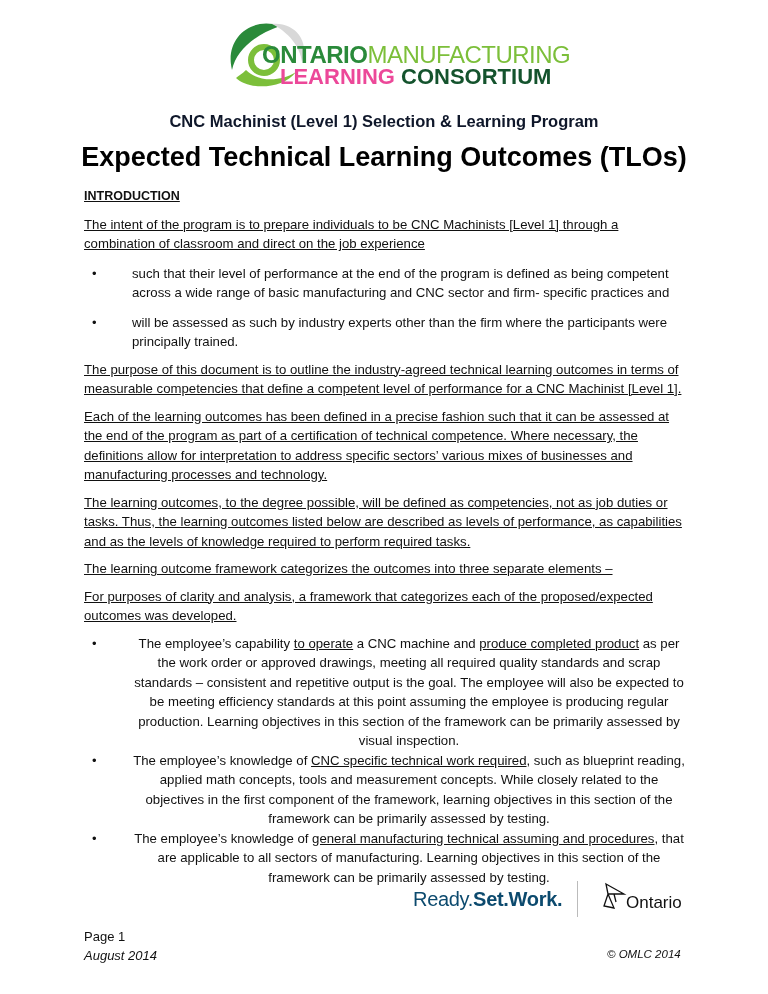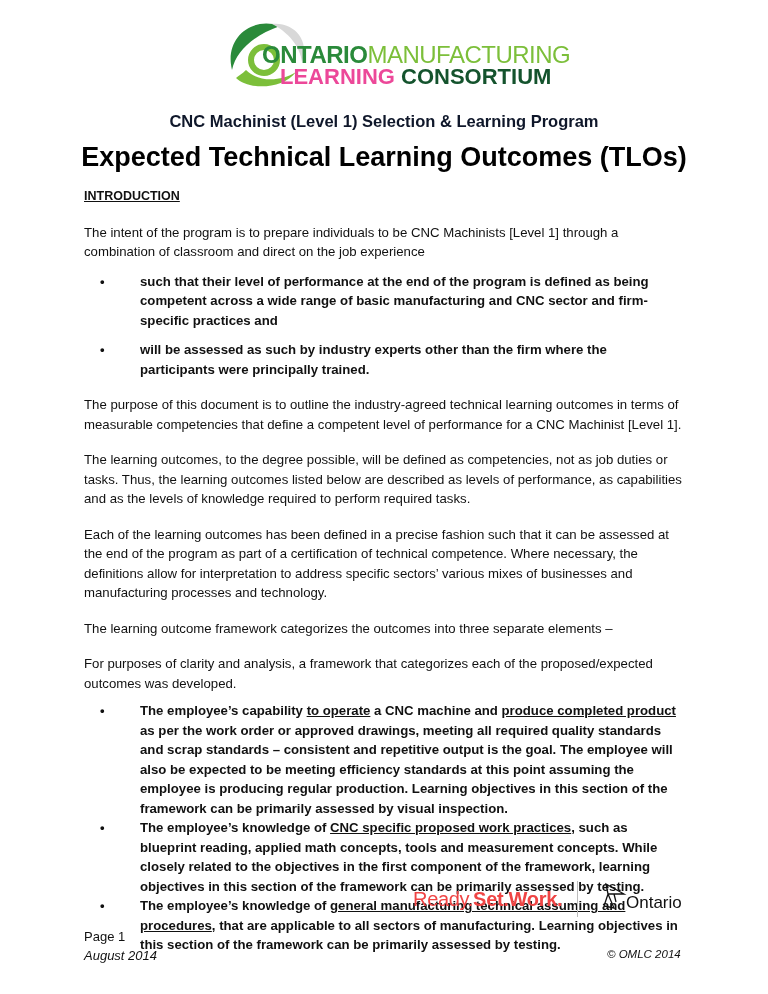--- a/index.html
+++ b/index.html
@@ -26,32 +26,32 @@
       font-size: 16.5px; font-weight: bold; color: #0f172a;
     }
     .title {
       position: absolute; left: 0; width: 768px; top: 142px; text-align: center;
       font-size: 27px; font-weight: bold; color: #000;
     }
 
     .body-text { position: absolute; left: 84px; width: 606px; font-size: 13.2px; line-height: 19.5px; }
     .heading { font-weight: bold; text-decoration: underline; font-size: 12.5px; margin: 0; }
     p { margin: 0; }
-    .para { margin-top: 16px; }
-    ul.bullets { margin: 12px; padding: 0; list-style: none; font-weight: bold; }
+    .para { margin-top: 8px; text-decoration: underline; }
+    ul.bullets { margin: 4px; padding: 0; list-style: none; }
     ul.bullets li { position: relative; padding-left: 44px; }
     ul.bullets li::before {
       content: "\2022"; position: absolute; left: 4px; top: 0; font-size: 13px;
     }
     .gap { margin-top: 10px; }
     u { text-decoration: underline; }
 
     
     .footer-rsw {
-      position: absolute; left: 413px; top: 888px; font-size: 20px; color: #ef4444; letter-spacing: -0.3px;
+      position: absolute; left: 413px; top: 888px; font-size: 20px; color: #0c4a6e; letter-spacing: -0.3px;
     }
     .footer-rsw b { font-weight: bold; }
     .footer-divider { position: absolute; left: 577px; top: 881px; width: 1px; height: 36px; background: #bbbbbb; }
     .ontario-logo { position: absolute; left: 602px; top: 882px; width: 100px; height: 32px; }
     .ontario-logo span { position: absolute; left: 24px; top: 11px; font-size: 17px; color: #111; }
     .page-num { position: absolute; left: 84px; top: 929px; font-size: 13px; }
     .footer-date { position: absolute; left: 84px; top: 948px; font-size: 13px; font-style: italic; }
     .footer-copy { position: absolute; left: 607px; top: 948px; font-size: 11.5px; font-style: italic; }
   </style>
 </head>
@@ -81,28 +81,28 @@
   <div class="title">Expected Technical Learning Outcomes (TLOs)</div>
 
   <div class="body-text" style="top: 187px;">
     <p class="heading">INTRODUCTION</p>
     <p class="para">The intent of the program is to prepare individuals to be CNC Machinists [Level 1] through a combination of classroom and direct on the job experience</p>
     <ul class="bullets" style="margin-top: 10px;">
       <li>such that their level of performance at the end of the program is defined as being competent across a wide range of basic manufacturing and CNC sector and firm- specific practices and</li>
       <li class="gap">will be assessed as such by industry experts other than the firm where the participants were principally trained.</li>
     </ul>
     <p class="para">The purpose of this document is to outline the industry-agreed technical learning outcomes in terms of measurable competencies that define a competent level of performance for a CNC Machinist [Level 1].</p>
+    <p class="para">Each of the learning outcomes has been defined in a precise fashion such that it can be assessed at the end of the program as part of a certification of technical competence. Where necessary, the definitions allow for interpretation to address specific sectors’ various mixes of businesses and manufacturing processes and technology.</p>
     <p class="para">The learning outcomes, to the degree possible, will be defined as competencies, not as job duties or tasks. Thus, the learning outcomes listed below are described as levels of performance, as capabilities and as the levels of knowledge required to perform required tasks.</p>
-    <p class="para">Each of the learning outcomes has been defined in a precise fashion such that it can be assessed at the end of the program as part of a certification of technical competence. Where necessary, the definitions allow for interpretation to address specific sectors’ various mixes of businesses and manufacturing processes and technology.</p>
 
     <p class="para">The learning outcome framework categorizes the outcomes into three separate elements –</p>
     <p class="para">For purposes of clarity and analysis, a framework that categorizes each of the proposed/expected outcomes was developed.</p>
-    <ul class="bullets" style="margin-top: 8px;">
+    <ul class="bullets" style="margin-top: 8px; text-align: center;">
       <li><span>The employee’s capability </span><u>to operate</u><span> a CNC machine and </span><u>produce completed product</u><span> as per the work order or approved drawings, meeting all required quality standards and scrap standards – consistent and repetitive output is the goal. The employee will also be expected to be meeting efficiency standards at this point assuming the employee is producing regular production. Learning objectives in this section of the framework can be primarily assessed by visual inspection.</span></li>
-      <li><span>The employee’s knowledge of </span><u>CNC specific proposed work practices</u><span>, such as blueprint reading, applied math concepts, tools and measurement concepts. While closely related to the objectives in the first component of the framework, learning objectives in this section of the framework can be primarily assessed by testing.</span></li>
+      <li><span>The employee’s knowledge of </span><u>CNC specific technical work required</u><span>, such as blueprint reading, applied math concepts, tools and measurement concepts. While closely related to the objectives in the first component of the framework, learning objectives in this section of the framework can be primarily assessed by testing.</span></li>
       <li><span>The employee’s knowledge of </span><u>general manufacturing technical assuming and procedures</u><span>, that are applicable to all sectors of manufacturing. Learning objectives in this section of the framework can be primarily assessed by testing.</span></li>
     </ul>
   </div>
 
   <div class="footer-rsw">
     <span>Ready.</span><b>Set.Work.</b>
   </div>
   <div class="footer-divider"></div>
   <div class="ontario-logo">
     <svg width="26" height="28" viewBox="0 0 26 28">

